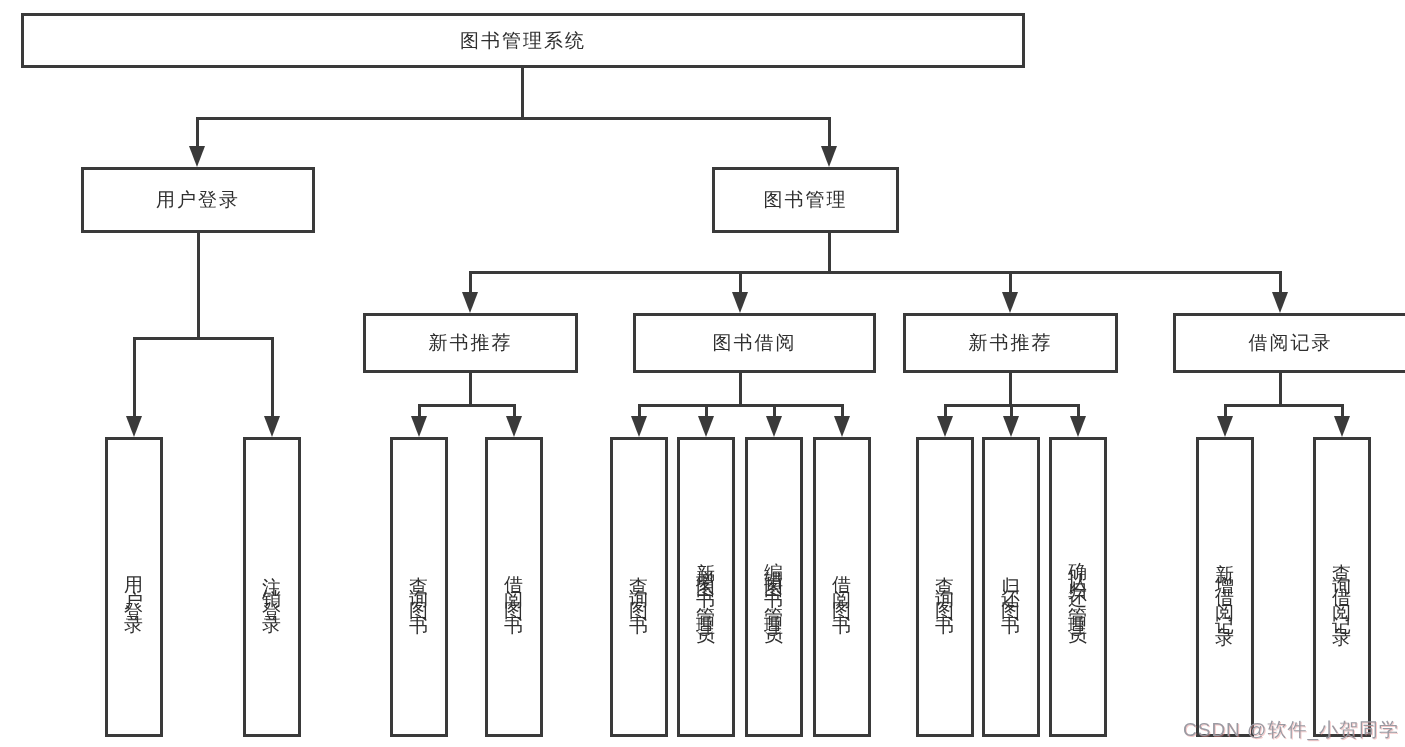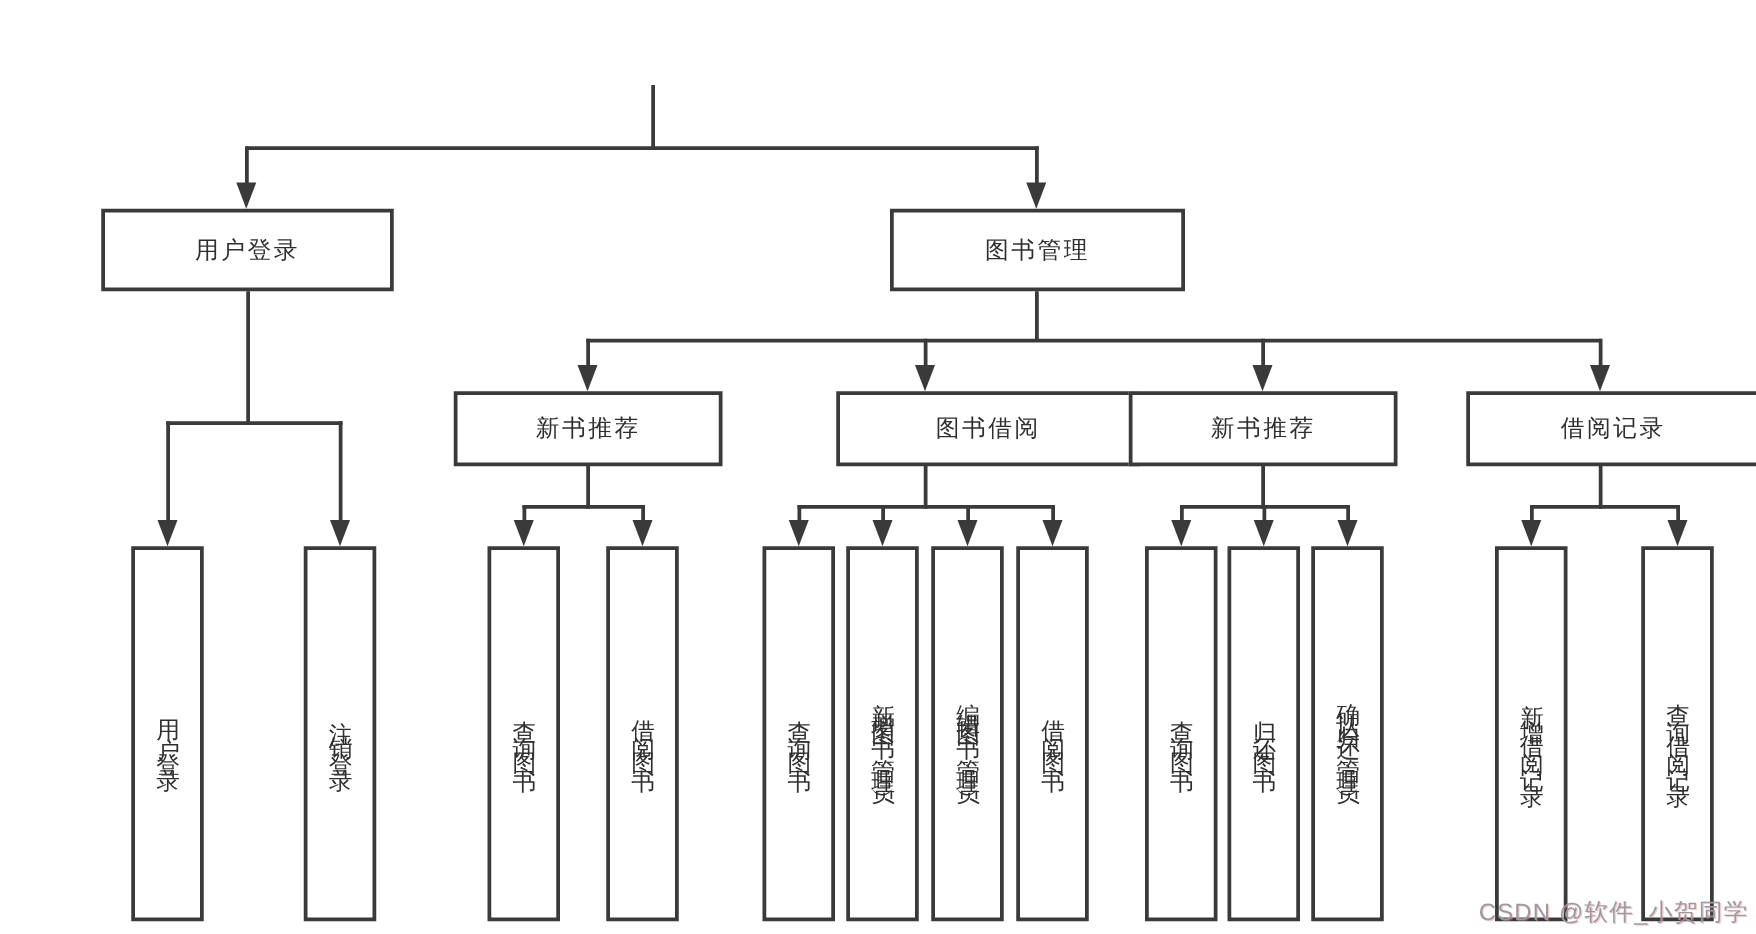--- a/index.html
+++ b/index.html
@@ -37,32 +37,35 @@
     font-size:19px;color:var(--watermark);letter-spacing:1px;
     text-shadow:1px 1px 0 rgba(233,140,140,.45);
     white-space:nowrap;z-index:5;
   }
 </style>
 </head>
 <body>
 
 <div class="stage">
 
+  <div class="box" style="left:21px;top:13px;width:1004px;height:55px;">
+    <span>图书管理系统</span>
+  </div>
 
   <div class="vl" style="left:521px;top:68px;height:51px;"></div>
   <div class="hl" style="left:197px;top:117px;width:634px;"></div>
   <div class="vl" style="left:196px;top:117px;height:32px;"></div>
   <div class="arrow" style="left:189px;top:146px;"></div>
   <div class="vl" style="left:828px;top:117px;height:32px;"></div>
   <div class="arrow" style="left:821px;top:146px;"></div>
 
   <div class="box" style="left:81px;top:167px;width:234px;height:66px;">
     <span>用户登录</span>
   </div>
-  <div class="box" style="left:712px;top:167px;width:236px;height:66px;">
+  <div class="box" style="left:712px;top:167px;width:187px;height:66px;">
     <span>图书管理</span>
   </div>
 
   <div class="vl" style="left:197px;top:233px;height:107px;"></div>
   <div class="hl" style="left:133px;top:337px;width:141px;"></div>
   <div class="vl" style="left:133px;top:337px;height:82px;"></div>
   <div class="arrow" style="left:126px;top:416px;"></div>
   <div class="vl" style="left:271px;top:337px;height:82px;"></div>
   <div class="arrow" style="left:264px;top:416px;"></div>
 
@@ -73,21 +76,21 @@
   <div class="vl" style="left:739px;top:271px;height:24px;"></div>
   <div class="arrow" style="left:732px;top:292px;"></div>
   <div class="vl" style="left:1009px;top:271px;height:24px;"></div>
   <div class="arrow" style="left:1002px;top:292px;"></div>
   <div class="vl" style="left:1279px;top:271px;height:24px;"></div>
   <div class="arrow" style="left:1272px;top:292px;"></div>
 
   <div class="box" style="left:363px;top:313px;width:215px;height:60px;font-family:Liberation Mono, monospace;">
     <span>新书推荐</span>
   </div>
-  <div class="box" style="left:633px;top:313px;width:243px;height:60px;margin-left:36px;">
+  <div class="box" style="left:633px;top:313px;width:243px;height:60px;">
     <span>图书借阅</span>
   </div>
   <div class="box" style="left:903px;top:313px;width:215px;height:60px;">
     <span>新书推荐</span>
   </div>
   <div class="box" style="left:1173px;top:313px;width:235px;height:60px;">
     <span>借阅记录</span>
   </div>
 
   <div class="vl" style="left:469px;top:371px;height:36px;"></div>

